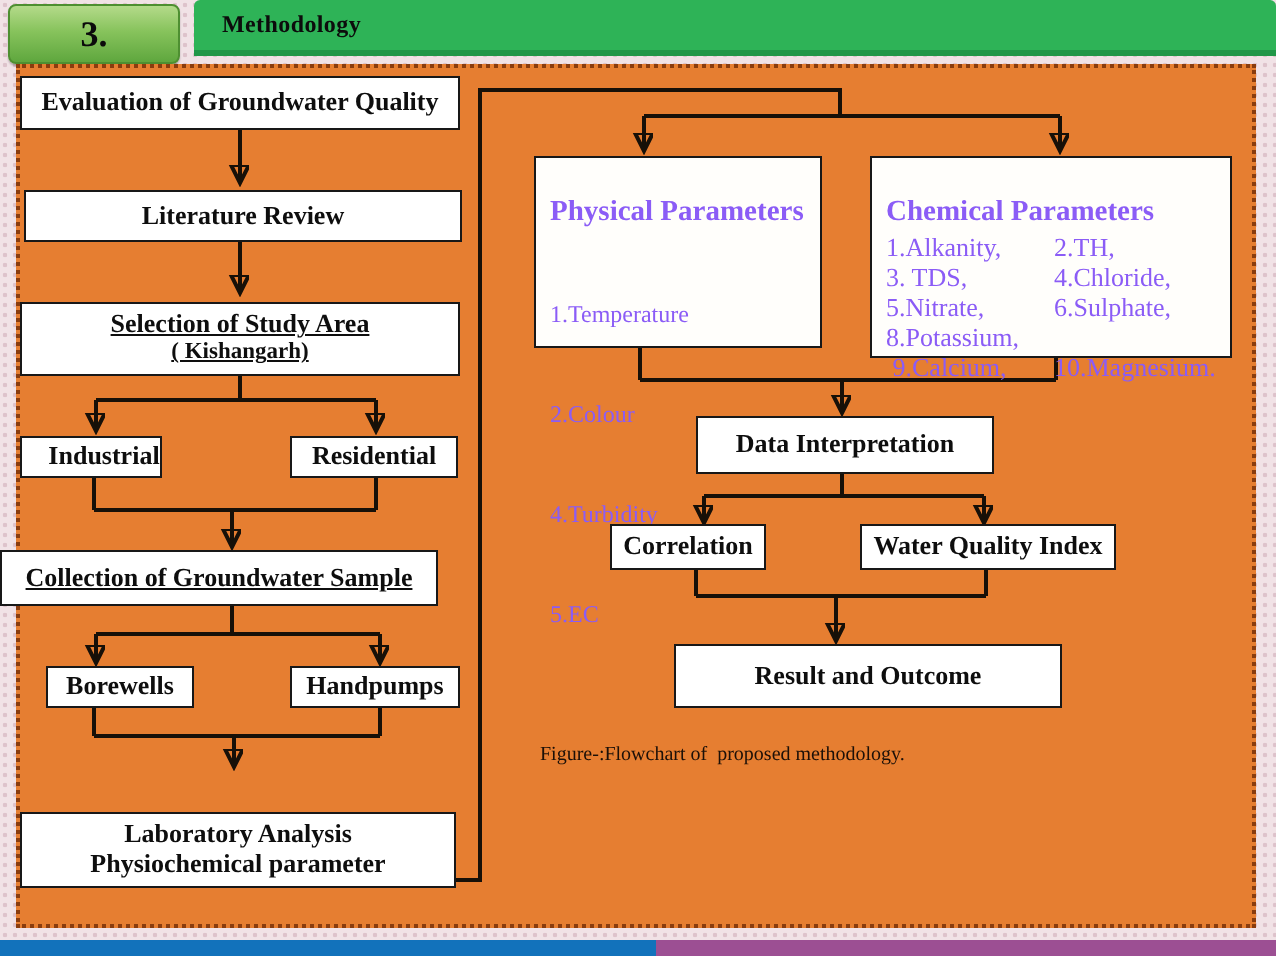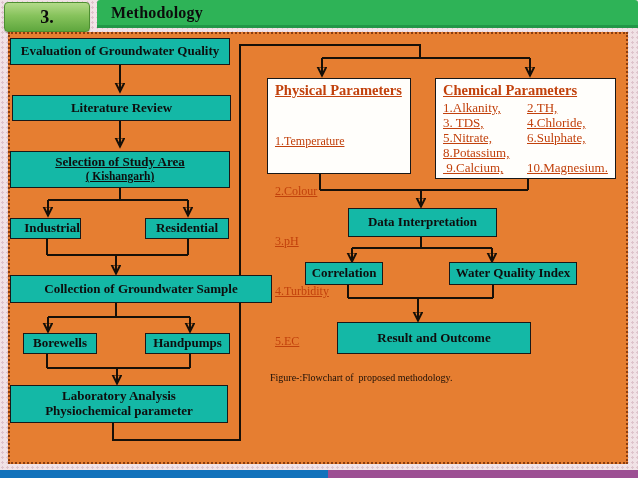--- a/index.html
+++ b/index.html
@@ -37,39 +37,39 @@
     width: 541px; height: 28px;
     background: #2eb357;
     border-bottom: 3px solid #219748;
     border-radius: 3px 3px 0 0;
     display: flex; align-items: center;
     padding-left: 14px;
     box-sizing: border-box;
   }
   .title-bar .title-text {
     font-weight: bold;
-    font-size: 16px;
+    font-size: 12px;
     color: #0c0c0c;
     letter-spacing: 0.2px;
   }
 
   
   .panel {
     position: absolute;
     left: 8px; top: 32px;
     width: 620px; height: 432px;
     background: #e67e31;
     border: 2px dotted #8a3c0e;
     box-sizing: border-box;
   }
 
   
   .fbox {
     position: absolute;
-    background: #14b8a6;
+    background: #ffffff;
     border: 1.5px solid #181818;
     box-sizing: border-box;
     display: flex;
     flex-direction: column;
     align-items: center;
     justify-content: center;
     text-align: center;
     font-weight: bold;
     font-size: 13px;
     color: #0e0e0e;
@@ -77,23 +77,22 @@
   }
   .fbox .sub {
     font-size: 11.5px;
   }
 
   .param-box {
     position: absolute;
     background: #fffefb;
     border: 1.5px solid #181818;
     box-sizing: border-box;
-    padding: 3px 7px;
-    color: #c2410c;
-    text-decoration: underline;
+    padding: 19px 7px;
+    color: #8b5cf6;
   }
   .param-box .param-title {
     font-weight: bold;
     font-size: 14.5px;
     margin-bottom: 1px;
   }
   .param-box .param-item {
     font-size: 12px;
     line-height: 1.16;
     white-space: pre;
@@ -208,42 +207,41 @@
 </div>
 
 <div class="fbox" style="left:10px; top:218px; width:71px; height:21px;padding-left:13px;">
   <span>Industrial</span>
 </div>
 
 <div class="fbox" style="left:145px; top:218px; width:84px; height:21px;">
   <span>Residential</span>
 </div>
 
-<div class="fbox" style="left:10px; top:275px; width:262px; height:28px;">
+<div class="fbox" style="left:0; top:275px; width:219px; height:28px;text-decoration:underline;">
   <span>Collection of Groundwater Sample</span>
 </div>
 
 <div class="fbox" style="left:10px; top:333px; width:74px; height:21px;margin-left:13px;">
   <span>Borewells</span>
 </div>
 
 <div class="fbox" style="left:145px; top:333px; width:85px; height:21px;">
   <span>Handpumps</span>
 </div>
 
-<div class="fbox" style="left:10px; top:385px; width:218px; height:38px;">
+<div class="fbox" style="left:10px; top:406px; width:218px; height:38px;">
   <span>Laboratory Analysis</span>
   <span>Physiochemical parameter</span>
 </div>
 
 <div class="param-box" style="left:267px; top:78px; width:144px; height:96px;">
   <div class="param-title">Physical Parameters</div>
   <div class="param-item">1.Temperature</div>
   <div class="param-item">2.Colour</div>
-  <div class="param-item">3.pH</div>
   <div class="param-item">4.Turbidity</div>
   <div class="param-item">5.EC</div>
 </div>
 
 <div class="param-box" style="left:435px; top:78px; width:181px; height:101px;">
   <div class="param-title">Chemical Parameters</div>
   <div class="chem-row">
     <span>1.Alkanity,</span>
     <span>2.TH,</span>
   </div>
@@ -265,21 +263,21 @@
 </div>
 
 <div class="fbox" style="left:348px; top:208px; width:149px; height:29px;">
   <span>Data Interpretation</span>
 </div>
 
 <div class="fbox" style="left:305px; top:262px; width:78px; height:23px;">
   <span>Correlation</span>
 </div>
 
-<div class="fbox" style="left:430px; top:262px; width:128px; height:23px;margin-left:19px;">
+<div class="fbox" style="left:430px; top:262px; width:128px; height:23px;">
   <span>Water Quality Index</span>
 </div>
 
 <div class="fbox" style="left:337px; top:322px; width:194px; height:32px;">
   <span>Result and Outcome</span>
 </div>
 
 <div class="caption">Figure-:Flowchart of  proposed methodology.</div>
 
 <div class="footer-blue"></div>

